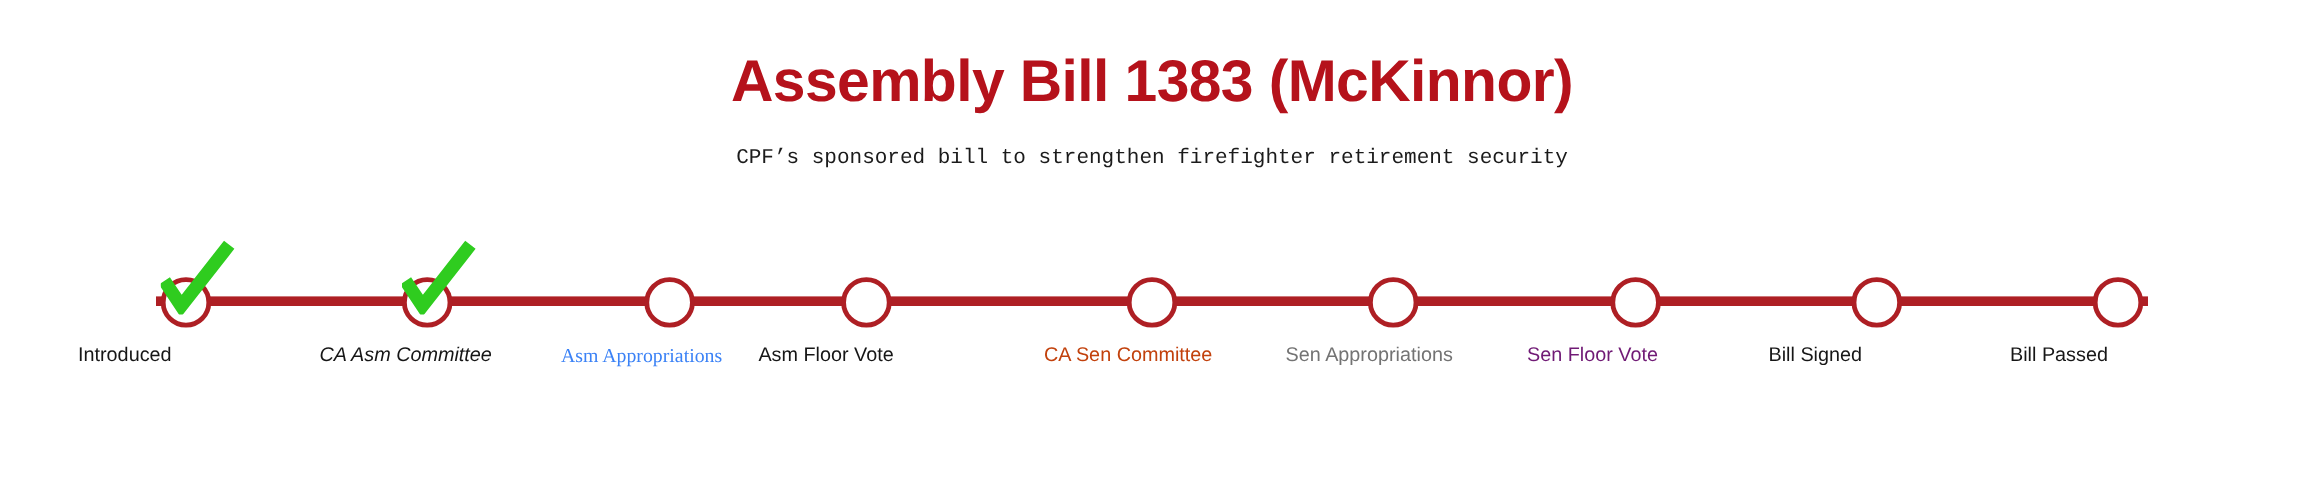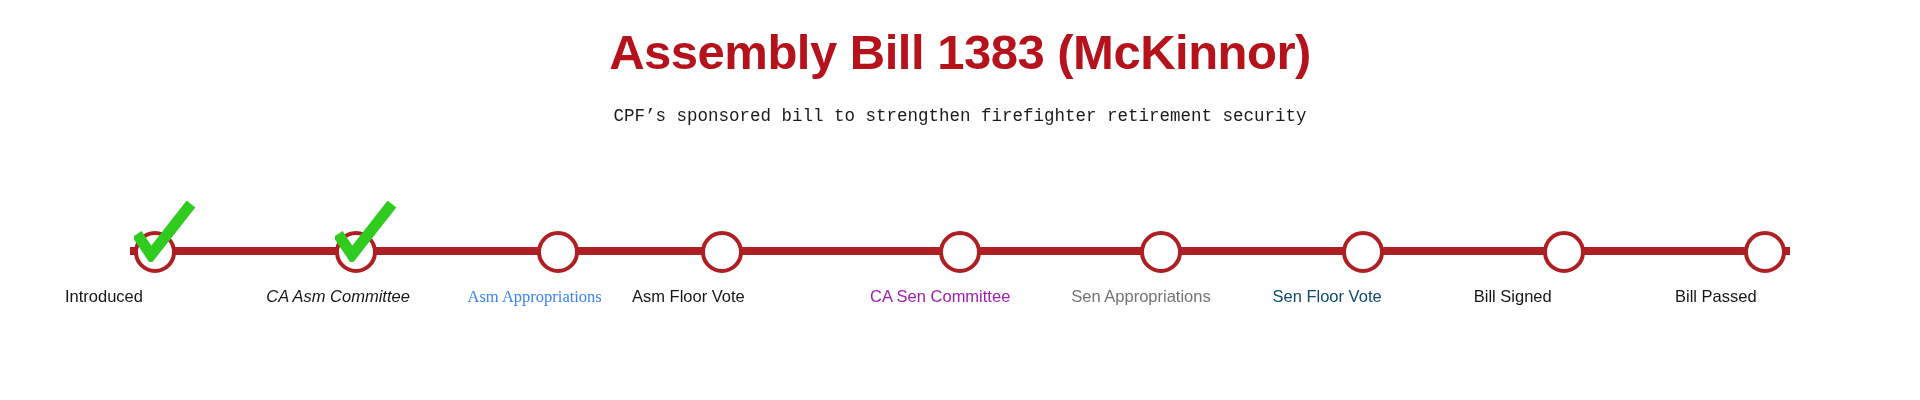--- a/index.html
+++ b/index.html
@@ -20,21 +20,21 @@
     background: #ffffff;
   }
 
   
   .header {
     position: absolute;
     top: 0;
     left: 0;
     width: 1920px;
     text-align: center;
-    padding-top: 24px;
+    padding-top: 40px;
   }
 
   .bill-title {
     font-family: "Liberation Sans", sans-serif;
     font-size: 49px;
     font-weight: 700;
     letter-spacing: -0.5px;
     color: #b5121b;
     line-height: 1.15;
     white-space: nowrap;
@@ -168,33 +168,33 @@
         <div class="step" style="left: 592px;">
           <div class="node-wrap">
             <div class="node" style="border-color: rgb(174, 31, 36); background: rgb(255, 255, 255);"></div>
           </div>
           <div class="step-label" style="color: rgb(22, 22, 22);">Asm Floor Vote</div>
         </div>
         <div class="step" style="left: 830px;">
           <div class="node-wrap">
             <div class="node" style="border-color: rgb(174, 31, 36); background: rgb(255, 255, 255);"></div>
           </div>
-          <div class="step-label" style="color: #a21caf;">CA Sen Committee</div>
+          <div class="step-label" style="color: #c2410c;">CA Sen Committee</div>
         </div>
         <div class="step" style="left: 1031.25px;">
           <div class="node-wrap">
             <div class="node" style="border-color: rgb(174, 31, 36); background: rgb(255, 255, 255);"></div>
           </div>
           <div class="step-label" style="color: #737373;">Sen Appropriations</div>
         </div>
         <div class="step" style="left: 1232.5px;">
           <div class="node-wrap">
             <div class="node" style="border-color: rgb(174, 31, 36); background: rgb(255, 255, 255);"></div>
           </div>
-          <div class="step-label" style="color: #0c4a6e;">Sen Floor Vote</div>
+          <div class="step-label" style="color: #701a75;">Sen Floor Vote</div>
         </div>
         <div class="step" style="left: 1433.75px;">
           <div class="node-wrap">
             <div class="node" style="border-color: rgb(174, 31, 36); background: rgb(255, 255, 255);"></div>
           </div>
           <div class="step-label" style="color: rgb(22, 22, 22);">Bill Signed</div>
         </div>
         <div class="step" style="left: 1635px;">
           <div class="node-wrap">
             <div class="node" style="border-color: rgb(174, 31, 36); background: rgb(255, 255, 255);"></div>

